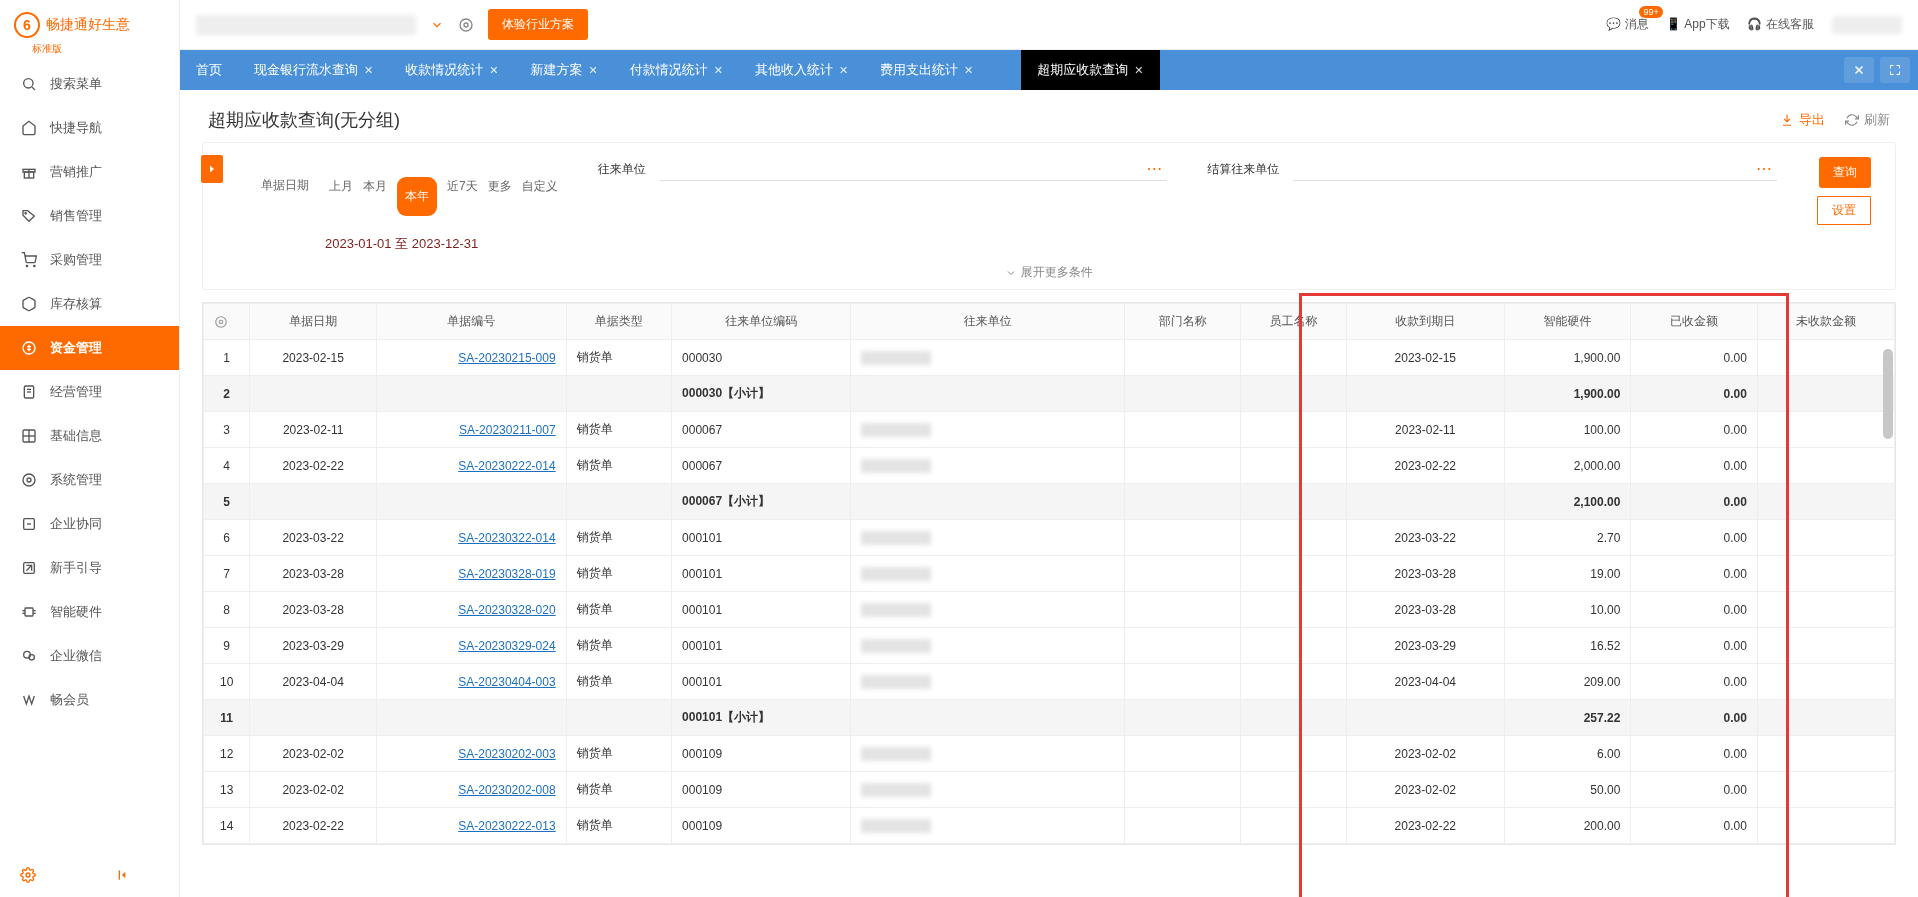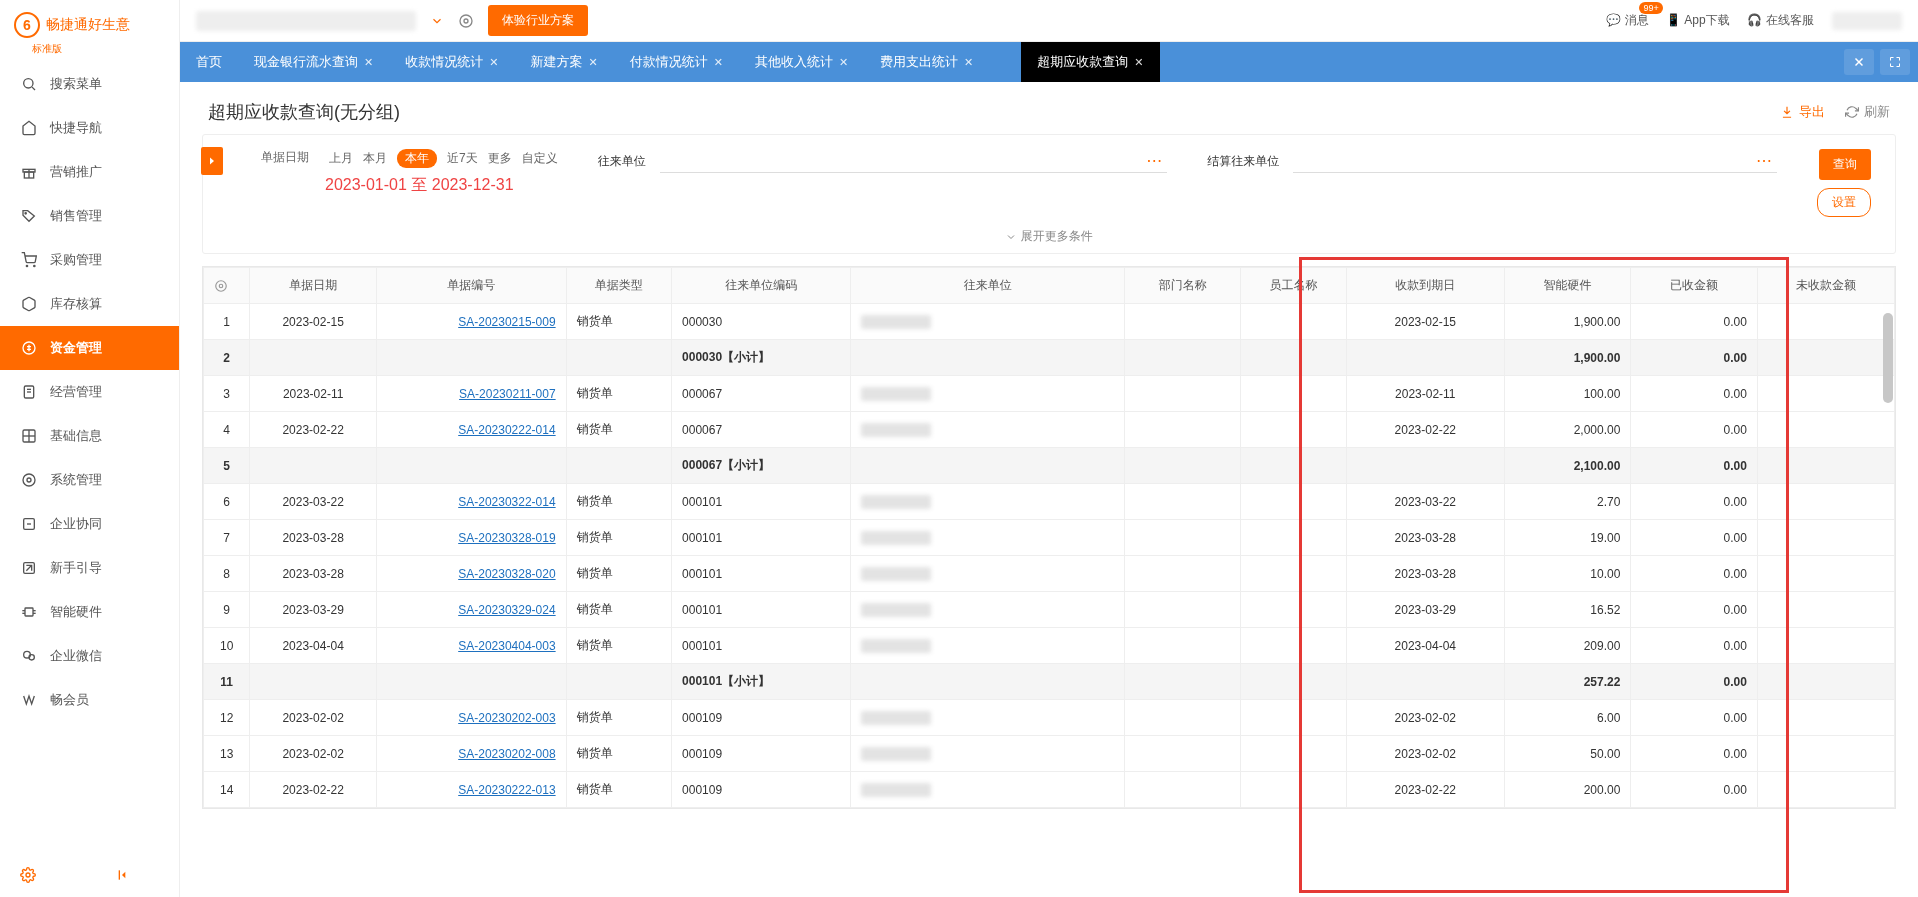--- a/index.html
+++ b/index.html
@@ -15,26 +15,26 @@
 .nav { flex: 1; padding-top: 6px; }
 .nav-item { display: flex; align-items: center; height: 44px; padding: 0 20px; color: #555; cursor: pointer; font-size: 13px; }
 .nav-item.active { background: #ff6a00; color: #fff; font-weight: bold; }
 .nav-icon { width: 18px; height: 18px; margin-right: 12px; display: inline-flex; align-items: center; justify-content: center; }
 .sidebar-footer { height: 44px; display: flex; align-items: center; padding: 0 20px; gap: 80px; color: #ff6a00; }
 
 
 .main { flex: 1; display: flex; flex-direction: column; background: #fff; }
 
 
-.topbar { height: 42px; display: flex; align-items: center; padding: 0 16px; border-bottom: 1px solid #eee; }
+.topbar { height: 50px; display: flex; align-items: center; padding: 0 16px; border-bottom: 1px solid #eee; }
 .topbar .blur { width: 220px; height: 20px; background: #eee; filter: blur(2px); border-radius: 3px; }
 .topbar .chev { margin: 0 14px; color: #ff6a00; }
 .topbar .gear { margin-right: 14px; color: #888; }
 .btn-orange { background: #ff6a00; color: #fff; border: none; border-radius: 3px; padding: 7px 14px; font-size: 12px; cursor: pointer; }
-.btn-orange-outline { background: #fff; color: #ff6a00; border: 1px solid #ff6a00; border-radius: 12px; padding: 5px 14px; font-size: 12px; cursor: pointer; }
+.btn-orange-outline { background: #fff; color: #ff6a00; border: 1px solid #ff6a00; border-radius: 1px; padding: 5px 14px; font-size: 12px; cursor: pointer; }
 .topbar-right { margin-left: auto; display: flex; align-items: center; gap: 18px; color: #555; }
 .badge { position: relative; }
 .badge::after { content: "99+"; position: absolute; top: -10px; right: -14px; background: #ff6a00; color: #fff; font-size: 9px; padding: 1px 4px; border-radius: 8px; }
 .topbar-right .blur2 { width: 70px; height: 18px; background: #eee; filter: blur(2px); border-radius: 3px; }
 
 
 .tabs { height: 40px; background: #4a90d9; display: flex; align-items: stretch; }
 .tab { display: flex; align-items: center; padding: 14px 16px; color: #fff; font-size: 13px; cursor: pointer; position: relative; white-space: nowrap; }
 .tab.active { background: #000000; margin-left: 32px; }
 .tab .close { margin-left: 6px; font-size: 11px; opacity: 0.85; }
@@ -49,22 +49,22 @@
 .pa { display: flex; align-items: center; gap: 5px; cursor: pointer; }
 
 
 .filter-wrap { margin: 0 22px 12px; border: 1px solid #eee; border-radius: 3px; position: relative; background: #fff; }
 .filter-row { display: flex; align-items: flex-start; padding: 14px 18px 6px; gap: 40px; }
 .collapse-handle { position: absolute; left: -2px; top: 12px; width: 22px; height: 28px; background: #ff6a00; color: #fff; display: flex; align-items: center; justify-content: center; border-radius: 2px; cursor: pointer; }
 .filter-group { display: flex; flex-direction: column; gap: 4px; }
 .fg-label { color: #333; margin-bottom: 2px; font-size: 12px; }
 .date-opts { display: flex; gap: 10px; align-items: center; font-size: 12px; }
 .date-opts span { color: #666; cursor: pointer; }
-.date-opts .sel { background: #ff6a00; color: #fff; padding: 1px 8px; border-radius: 9px; }
-.date-range { color: #ef4444; font-size: 16px; margin-top: 3px; }
+.date-opts .sel { background: #ff6a00; color: #fff; padding: 11px 8px; border-radius: 9px; margin-top: 20px; }
+.date-range { color: #7f1d1d; font-size: 13px; margin-top: 15px; }
 .filter-field { flex: 1; display: flex; align-items: center; border-bottom: 1px solid transparent; }
 .filter-field label { color: #333; margin-right: 14px; white-space: nowrap; }
 .filter-field .input-line { flex: 1; border-bottom: 1px solid #ddd; height: 24px; position: relative; }
 .filter-field .dots { color: #ff6a00; font-size: 16px; position: absolute; right: 4px; top: 2px; letter-spacing: 1px; }
 .filter-actions { display: flex; flex-direction: column; gap: 8px; align-items: flex-end; padding-right: 6px; }
 .expand-row { text-align: center; padding: 5px 0 8px; color: #888; font-size: 12px; cursor: pointer; }
 
 
 .table-wrap { margin: 0 22px; position: relative; border: 1px solid #e8e8e8; }
 .red-box { position: absolute; border: 3px solid #e53935; pointer-events: none; z-index: 5; }

